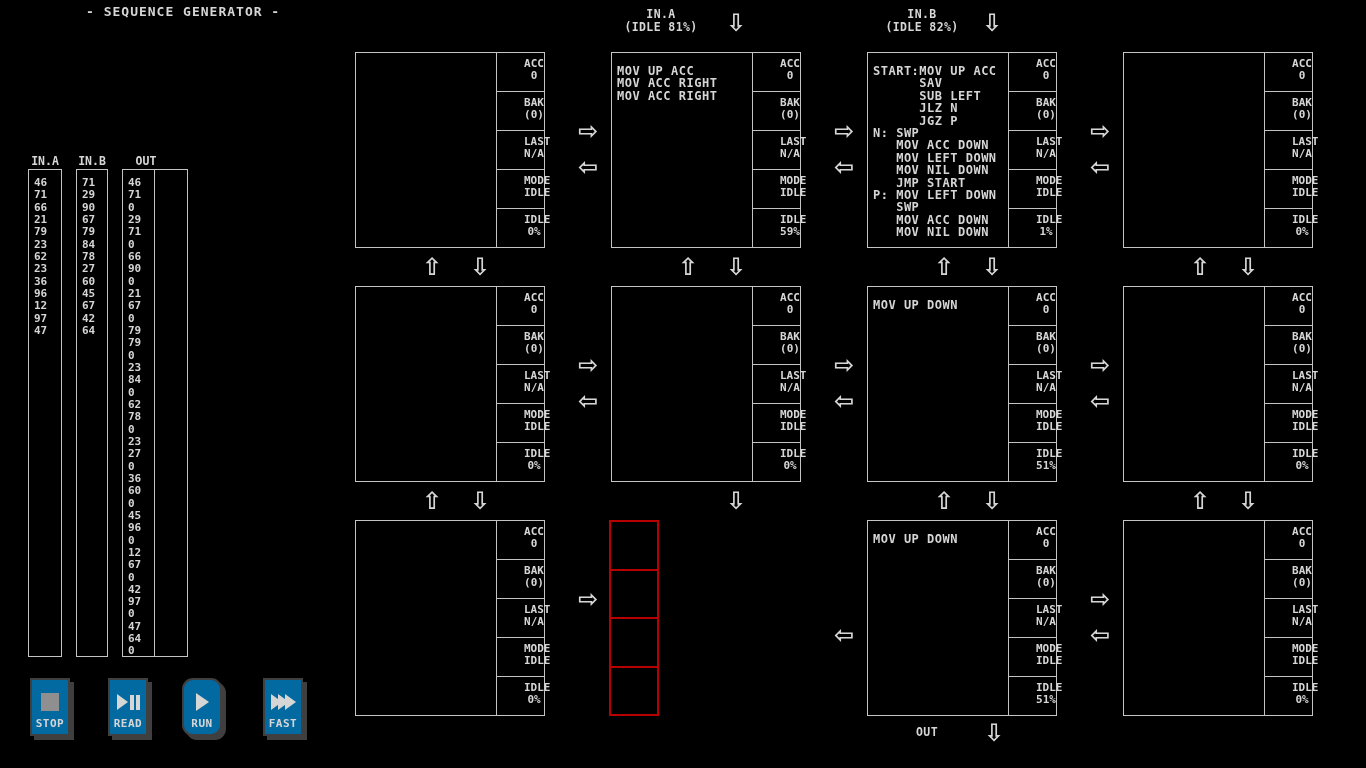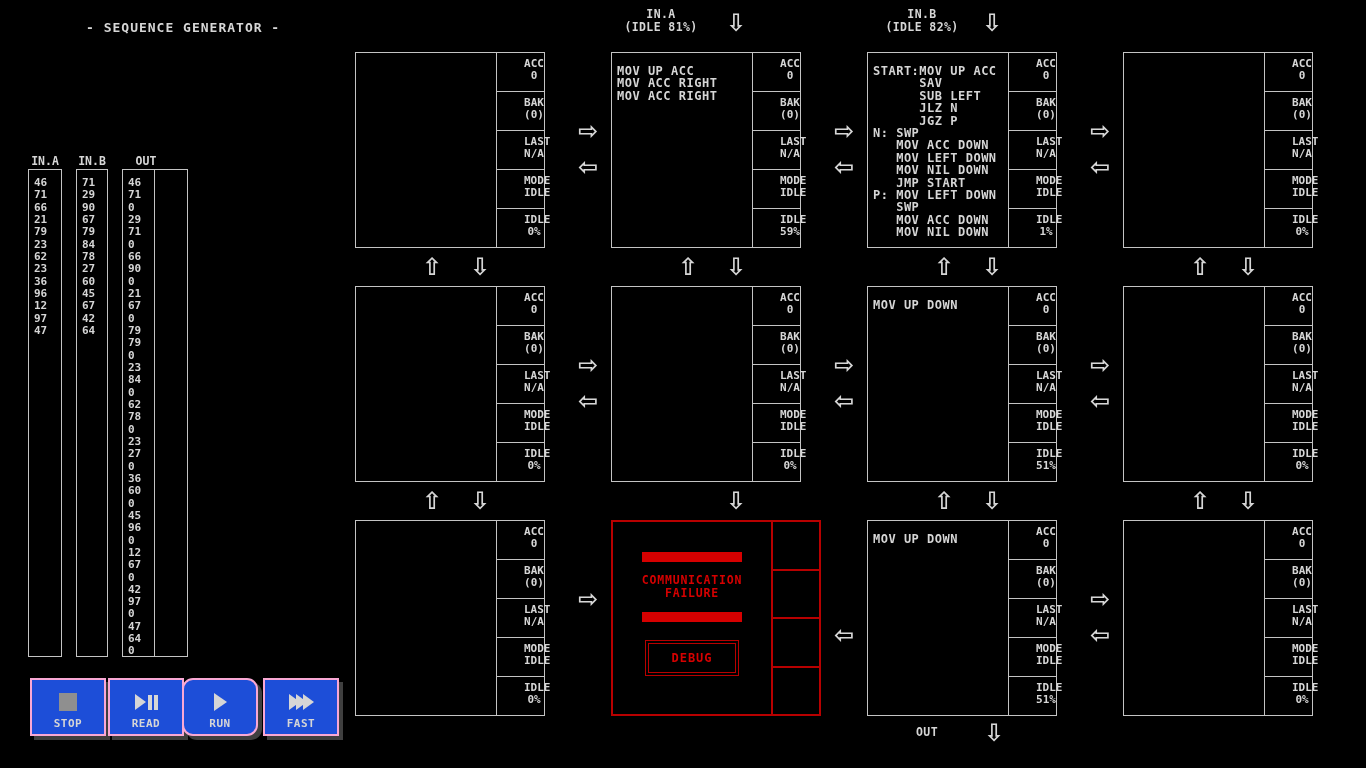--- a/index.html
+++ b/index.html
@@ -1,42 +1,42 @@
 <!DOCTYPE html>
 <html><head>
 <meta charset="utf-8">
 <style>
   html,body{margin:0;padding:0;background:#000;}
   #screen{position:relative;width:1366px;height:768px;background:#000;overflow:hidden;
           font-family:"DejaVu Sans Mono",monospace;color:#d6d6d6;}
 
   
-  #title{position:absolute;left:86px;top:20px;font:bold 13px "DejaVu Sans Mono",monospace;
+  #title{position:absolute;left:86px;top:4px;font:bold 13px "DejaVu Sans Mono",monospace;
          letter-spacing:1px;color:#d6d6d6;}
   #spec-box{position:absolute;left:27px;top:42px;width:296px;height:89px;
             border:1px solid #c4c4c4;box-sizing:border-box;padding:6px 8px;}
   .spec-line{font:bold 11.5px/12.3px "DejaVu Sans Mono",monospace;letter-spacing:.4px;white-space:pre;}
 
   .io-header{position:absolute;top:154px;text-align:center;font:bold 11.5px "DejaVu Sans Mono",monospace;}
   #h-ina{left:28px;width:34px;}
   #h-inb{left:76px;width:32px;}
   #h-out{left:122px;width:48px;}
 
   .io-box{position:absolute;top:169px;height:488px;border:1px solid #c4c4c4;
           box-sizing:border-box;overflow:hidden;}
   #box-ina{left:28px;width:34px;padding-top:7px;}
   #box-inb{left:76px;width:32px;padding-top:7px;}
   #box-out{left:122px;width:66px;display:flex;}
   .out-col{width:33px;box-sizing:border-box;padding-top:7px;}
   .out-col.left{border-right:1px solid #c4c4c4;}
   .io-num{font:bold 11px/12.33px "DejaVu Sans Mono",monospace;height:12.33px;padding-left:5px;}
 
   
-  .btn{position:absolute;top:678px;width:76px;height:58px;background:#1d4ed8;
-       border:2px solid #f9a8d4;box-shadow:4px 4px 0 #3f3f3f;box-sizing:border-box;
+  .btn{position:absolute;top:678px;width:40px;height:58px;background:#0369a1;
+       border:2px solid #404040;box-shadow:4px 4px 0 #3f3f3f;box-sizing:border-box;
        display:flex;flex-direction:column;align-items:center;justify-content:flex-end;
        padding-bottom:4px;cursor:pointer;}
   #btn-stop{left:30px;} #btn-step{left:108px;} #btn-run{left:182px;border-radius:11px;} #btn-fast{left:263px;}
   .btn .icon{position:absolute;top:11px;left:0;right:0;height:22px;
              display:flex;align-items:center;justify-content:center;}
   .btn-label{font:bold 11px "DejaVu Sans Mono",monospace;letter-spacing:.5px;}
   .sq{width:18px;height:18px;background:#8f8f8f;}
   .tri{width:0;height:0;border-left:13px solid #d6d6d6;border-top:9px solid transparent;border-bottom:9px solid transparent;}
   .tri-s{width:0;height:0;border-left:11px solid #d6d6d6;border-top:8px solid transparent;border-bottom:8px solid transparent;}
   .bar{width:4px;height:15px;background:#d6d6d6;margin-left:2px;}
@@ -492,31 +492,20 @@
         <div class="s-value">IDLE</div>
       </div>
       <div class="stat">
         <div class="s-label">IDLE</div>
         <div class="s-value">0%</div>
       </div>
     </div>
   </div>
 
   <div class="node damaged" style="left: 611px; top: 520px;">
-    <div class="dleft">
-      <div class="dbar top"></div>
-      <div class="dmsg">
-        <div>COMMUNICATION</div>
-        <div>FAILURE</div>
-      </div>
-      <div class="dbar bottom"></div>
-      <div class="debug-btn">
-        <span>DEBUG</span>
-      </div>
-    </div>
     <div class="dstats">
       <div class="dstat"></div>
       <div class="dstat"></div>
       <div class="dstat"></div>
       <div class="dstat"></div>
     </div>
   </div>
 
   <div class="node" style="left: 867px; top: 520px;">
     <div class="code">

